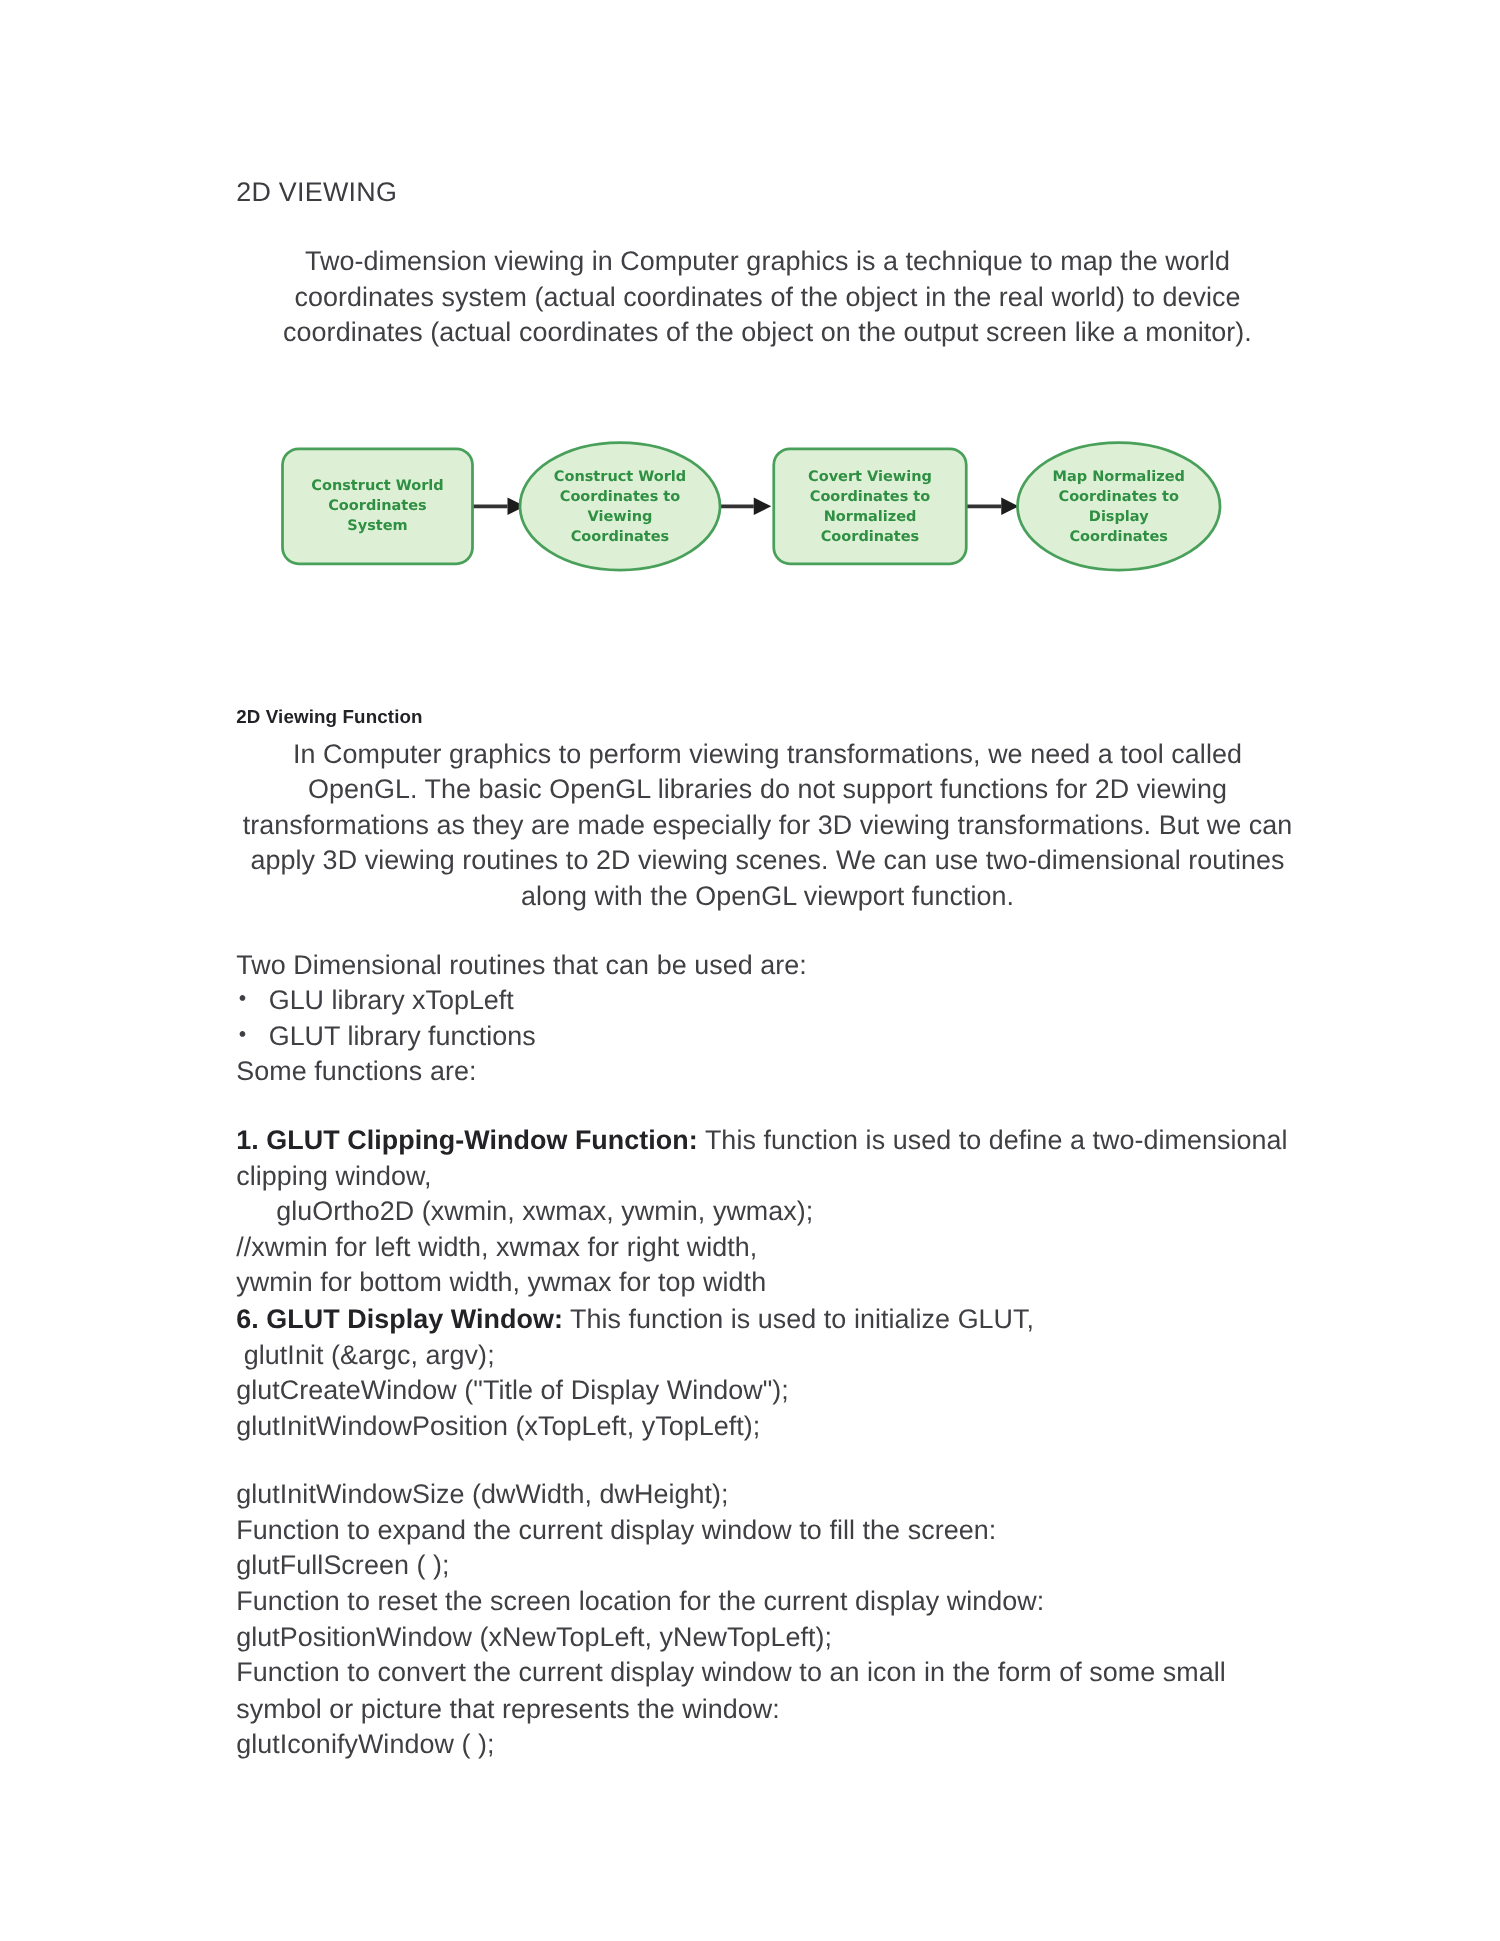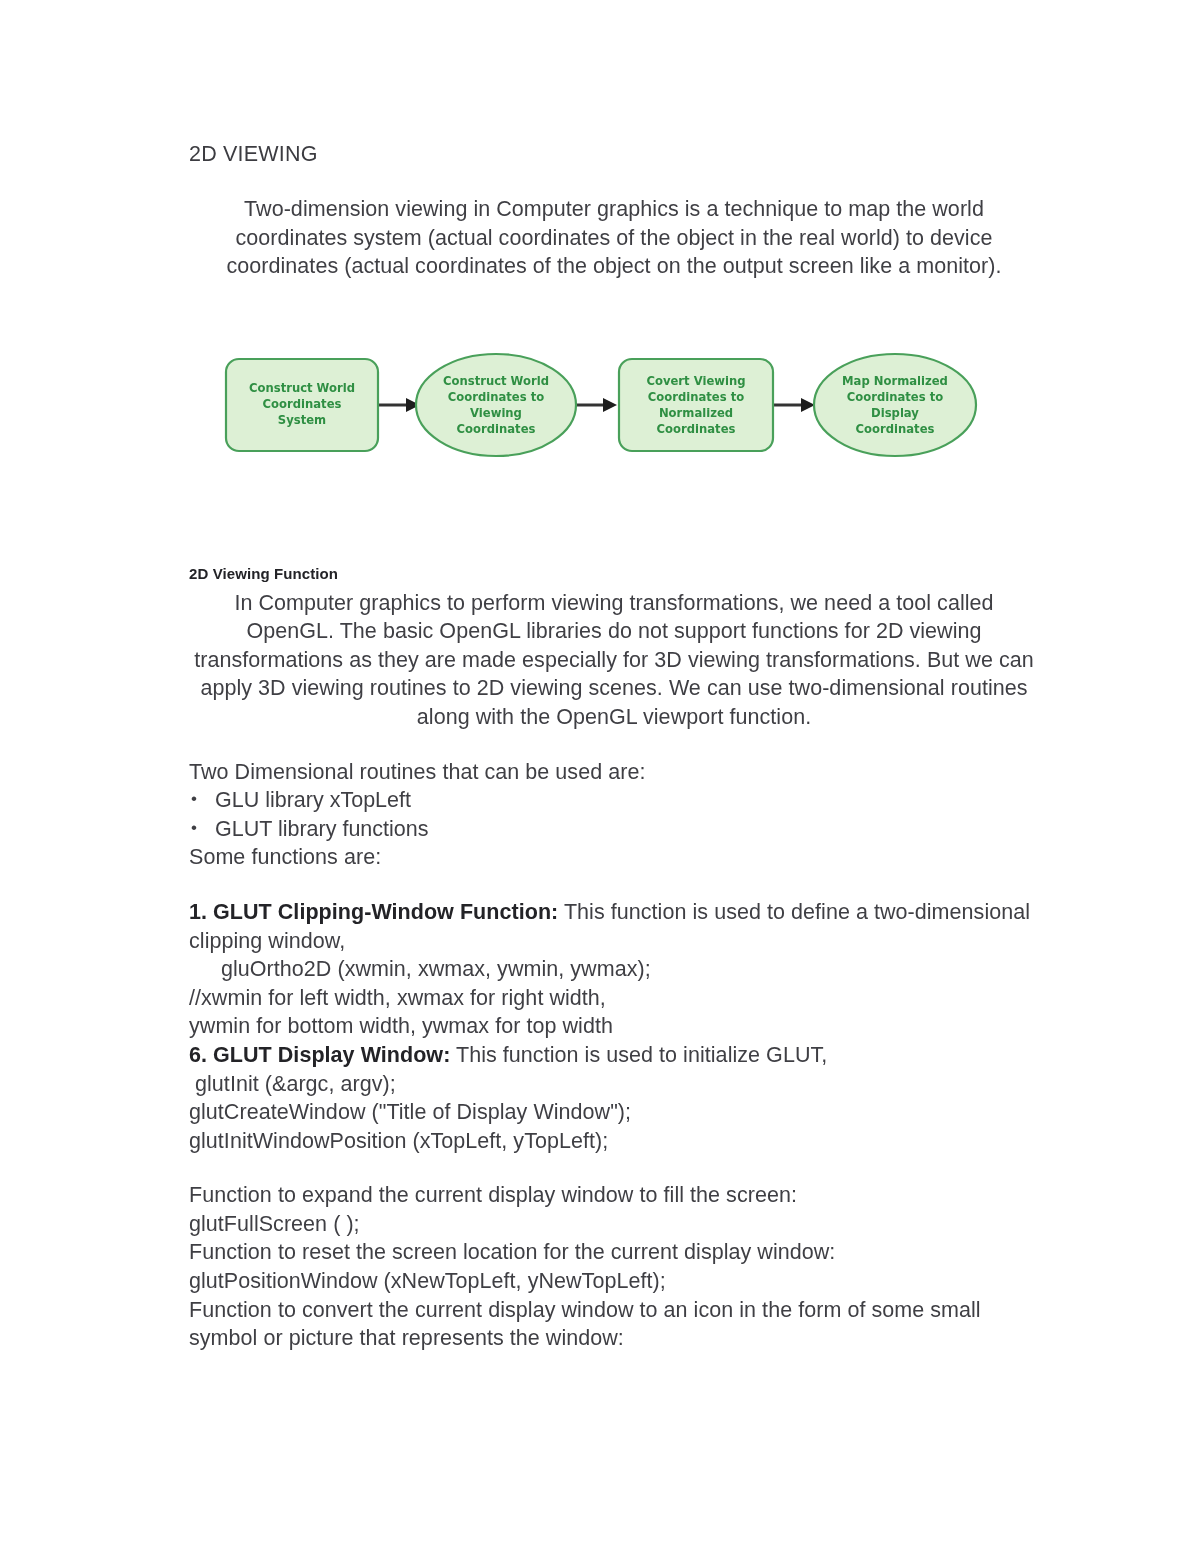--- a/index.html
+++ b/index.html
@@ -195,20 +195,22 @@
     <div class="line">//xwmin for left width, xwmax for right width,</div>
     <div class="line">ywmin for bottom width, ywmax for top width</div>
 
     <div class="line"><span class="bold">6. GLUT Display Window:</span><span> This function is used to initialize GLUT,</span></div>
     <div class="line"> glutInit (&amp;argc, argv);</div>
     <div class="line">glutCreateWindow ("Title of Display Window");</div>
     <div class="line">glutInitWindowPosition (xTopLeft, yTopLeft);</div>
 
     <div class="spacer-sm"></div>
 
+    <div class="line">glutInitWindowSize (dwWidth, dwHeight);</div>
     <div class="line">Function to expand the current display window to fill the screen:</div>
     <div class="line">glutFullScreen ( );</div>
     <div class="line">Function to reset the screen location for the current display window:</div>
     <div class="line">glutPositionWindow (xNewTopLeft, yNewTopLeft);</div>
     <div class="line">Function to convert the current display window to an icon in the form of some small symbol or picture that represents the window:</div>
+    <div class="line">glutIconifyWindow ( );</div>
 
   </div>
 </div>
 
 </body></html>

